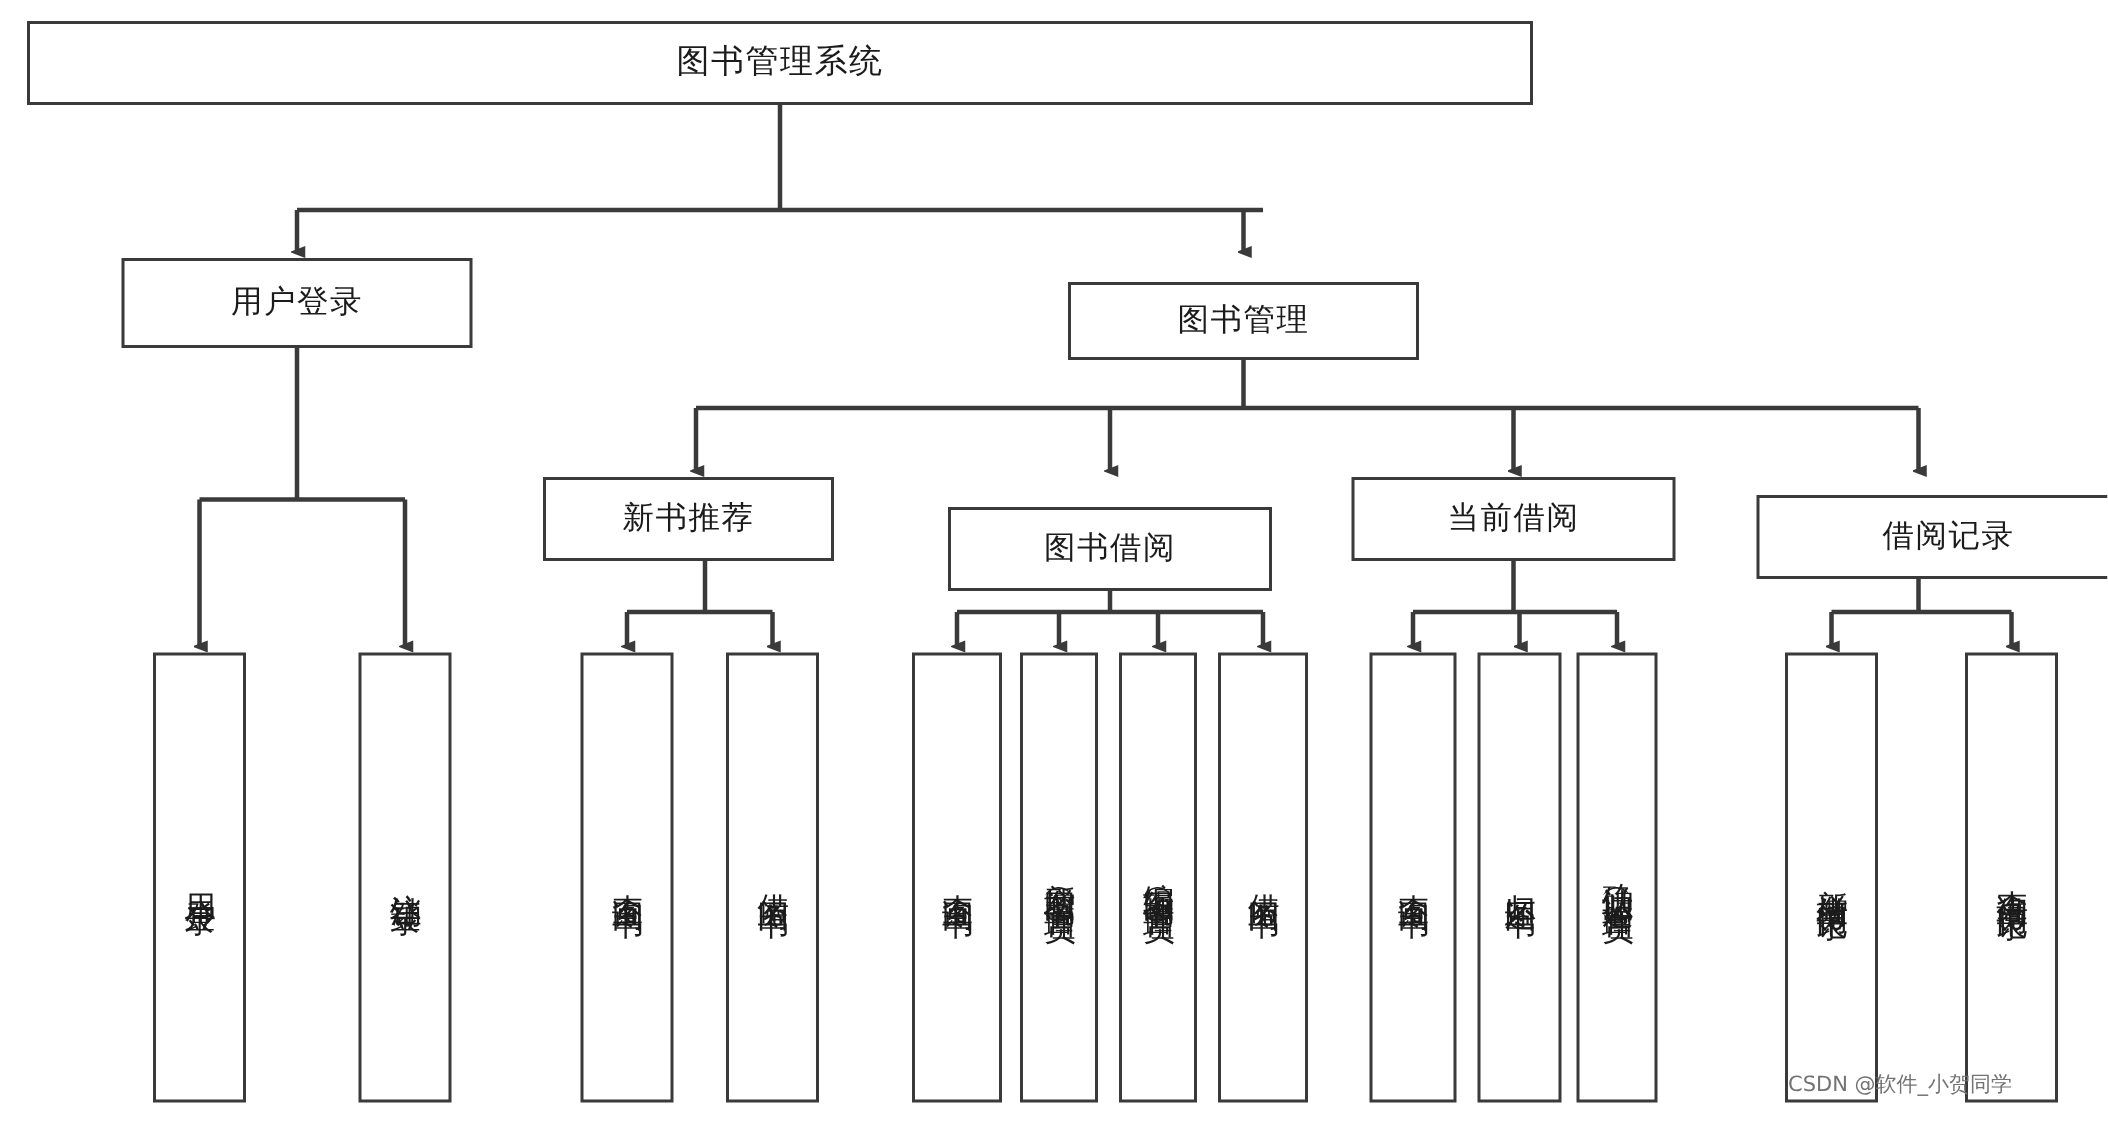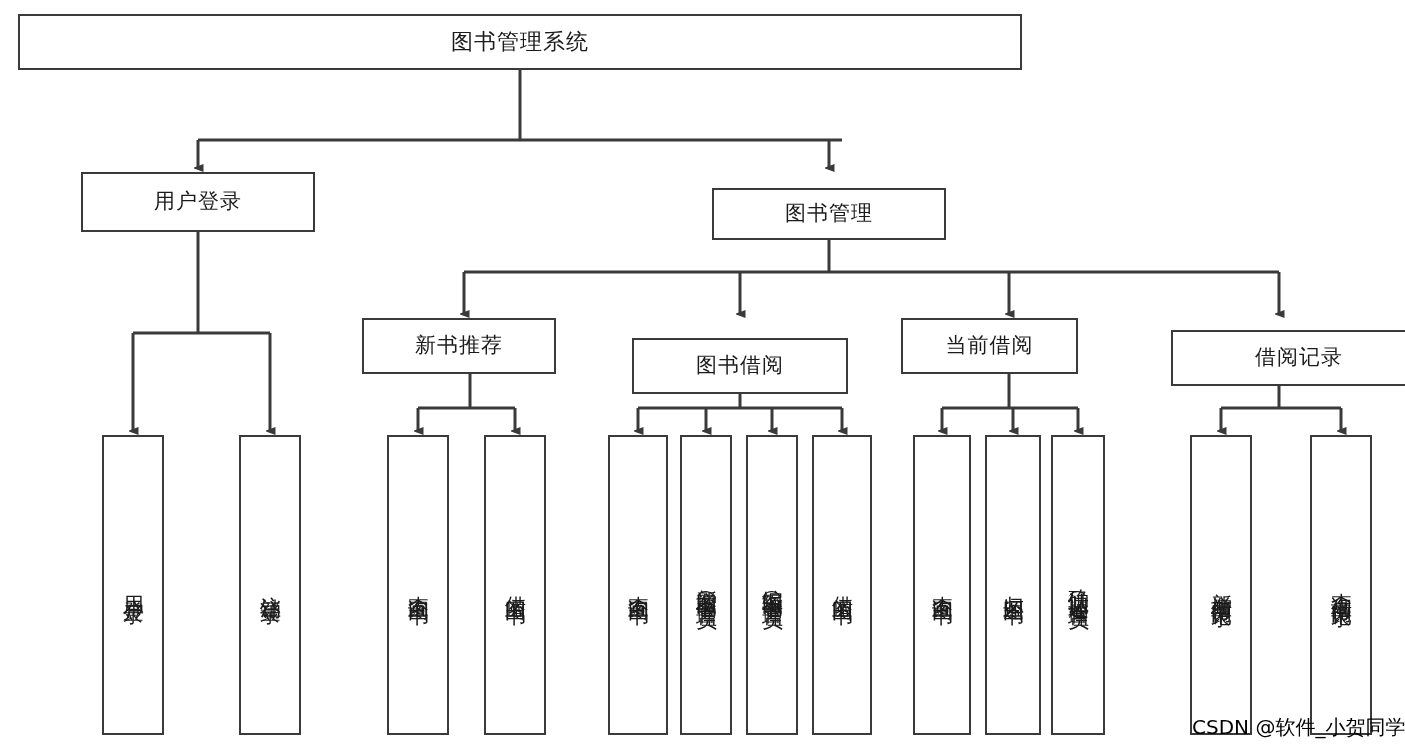--- a/index.html
+++ b/index.html
@@ -65,22 +65,22 @@
     line-height: 1;
     max-height: 272px;
   }
   .node.vert.tall .lbl {
     max-height: 288px;
   }
   .watermark {
     position: absolute;
     left: 1192px;
     top: 714px;
-    font-size: 20px;
-    color: #000000;
+    font-size: 14px;
+    color: #737373;
     white-space: nowrap;
     z-index: 5;
     font-family: "DejaVu Sans", "Liberation Sans", sans-serif;
   }
 </style>
 </head>
 <body>
 
 <div id="canvas">
 
@@ -144,21 +144,21 @@
   <div class="node horiz" style="left:712px; top:188px; width:234px; height:52px;">
     <span class="lbl">图书管理</span>
   </div>
 
   <div class="node horiz" style="left:362px; top:318px; width:194px; height:56px;">
     <span class="lbl">新书推荐</span>
   </div>
   <div class="node horiz" style="left:632px; top:318px; width:216px; height:56px;margin-top:20px;">
     <span class="lbl">图书借阅</span>
   </div>
-  <div class="node horiz" style="left:901px; top:318px; width:177px; height:56px;">
+  <div class="node horiz" style="left:901px; top:318px; width:216px; height:56px;">
     <span class="lbl">当前借阅</span>
   </div>
   <div class="node horiz" style="left:1171px; top:330px; width:256px; height:56px;justify-content:center;">
     <span class="lbl">借阅记录</span>
   </div>
 
   <div class="node vert" style="left:102px; top:435px; width:62px; height:300px;">
     <span class="lbl">用户登录</span>
   </div>
   <div class="node vert" style="left:239px; top:435px; width:62px; height:300px;">

